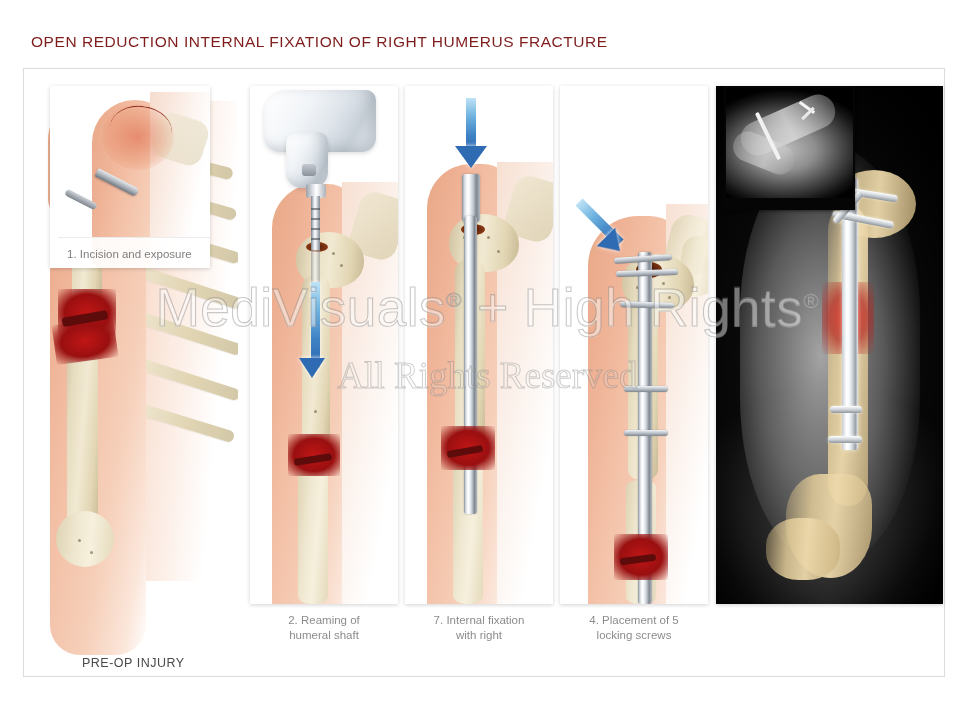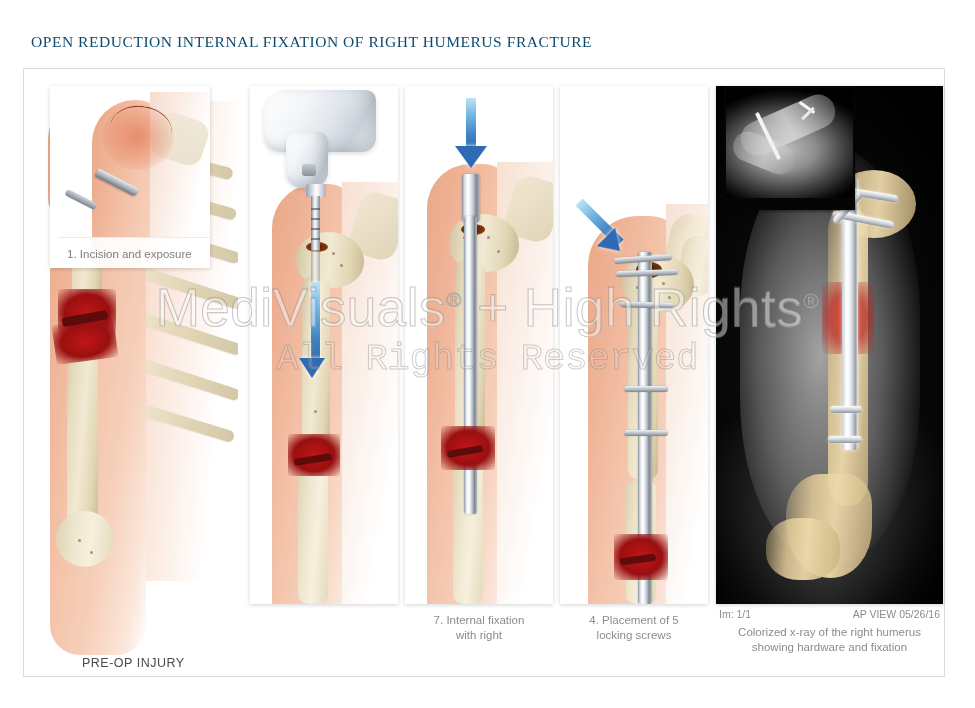--- a/index.html
+++ b/index.html
@@ -3,22 +3,22 @@
 <meta charset="utf-8">
 <style>
   html,body{margin:0;padding:0;background:#ffffff;}
   body{width:975px;height:708px;overflow:hidden;font-family:"Liberation Sans",sans-serif;}
 
   #stage{position:relative;width:975px;height:708px;background:#fff;}
 
   
   #title{
     position:absolute;left:31px;top:33px;width:860px;
-    font-size:15.5px;letter-spacing:.55px;color:#0c4a6e;
-    font-family:Liberation Serif, serif;white-space:nowrap;
+    font-size:15.5px;letter-spacing:.55px;color:#7f1d1d;
+    font-family:Liberation Sans, sans-serif;white-space:nowrap;
   }
 
   
   #frame{
     position:absolute;left:23px;top:68px;width:922px;height:609px;
     border:1px solid #dcdcdc;background:#fff;box-sizing:border-box;
   }
 
   
   .card{position:absolute;background:#fff;box-shadow:0 1px 4px rgba(0,0,0,.18);overflow:hidden;}
@@ -207,21 +207,21 @@
     margin-top:277px;font-size:53px;letter-spacing:.5px;font-family:"Liberation Sans",sans-serif;
     color:rgba(255,255,255,.16);-webkit-text-stroke:1.1px rgba(120,120,120,.40);
     text-shadow:0 1px 0 rgba(255,255,255,.35);white-space:nowrap;
   }
   #wm1 sup{font-size:21px;vertical-align:super;}
   #wm2{
     margin-top:5px;font-size:37px;font-family:"Liberation Sans",sans-serif;
     color:rgba(255,255,255,.15);-webkit-text-stroke:1.0px rgba(125,125,125,.38);white-space:nowrap;
   }
   #wm3{
-    margin-top:0;font-size:37px;font-family:Liberation Mono, monospace;
+    margin-top:16px;font-size:37px;font-family:Liberation Serif, serif;
     color:rgba(255,255,255,.15);-webkit-text-stroke:1.0px rgba(125,125,125,.38);white-space:nowrap;
   }
 </style>
 </head>
 <body>
 
 <div id="stage">
 
   <div id="title">OPEN REDUCTION INTERNAL FIXATION OF RIGHT HUMERUS FRACTURE</div>
 
@@ -362,20 +362,24 @@
       <div class="screw" style="left:56px;top:344px;width:44px;transform:rotate(0deg);"></div>
 
       <div class="arrow-shaft" style="left:6px;top:116px;width:10px;height:58px;transform:rotate(-45deg);transform-origin:50% 0%;"></div>
       <div class="arrow-head" style="left:32px;top:148px;border-left-width:13px;border-right-width:13px;border-top-width:20px;transform:rotate(-45deg);"></div>
 
       <div class="blood" style="position:absolute;left:46px;top:448px;width:54px;height:46px;"></div>
       <div style="position:absolute;left:52px;top:470px;width:36px;height:7px;background:#5d0b0b;transform:rotate(-8deg);border-radius:3px;"></div>
     </div>
   </div>
 
+  <div id="cap2" class="step-cap">
+    <div>2. Reaming of</div>
+    <div>humeral shaft</div>
+  </div>
   <div id="cap3" class="step-cap">
     <div>7. Internal fixation</div>
     <div>with right</div>
   </div>
   <div id="cap4" class="step-cap">
     <div>4. Placement of 5</div>
     <div>locking screws</div>
   </div>
 
   <div id="xraycard" class="card">
@@ -408,28 +412,20 @@
                     background:linear-gradient(90deg,rgba(190,190,190,.35),rgba(220,220,220,.6) 55%,rgba(170,170,170,.3));
                     transform:rotate(22deg);"></div>
         <div style="position:absolute;left:42px;top:24px;width:4px;height:52px;background:#f2f2f2;transform:rotate(-26deg);border-radius:2px;"></div>
         <div style="position:absolute;left:74px;top:20px;width:18px;height:3px;background:#f5f5f5;transform:rotate(36deg);"></div>
         <div style="position:absolute;left:76px;top:26px;width:16px;height:3px;background:#eaeaea;transform:rotate(-44deg);"></div>
         <div class="tn-text" style="left:4px;top:4px;"></div>
       </div>
     </div>
   </div>
 
-  <div id="xrfooter">
-    <div class="xr-meta" id="xr-im">Im: 1/1</div>
-    <div class="xr-meta" id="xr-view">AP VIEW 05/26/16</div>
-    <div id="xr-caption">
-      <div>Colorized x-ray of the right humerus</div>
-      <div>showing hardware and fixation</div>
-    </div>
-  </div>
 
   <div id="preop-label">PRE-OP INJURY</div>
 
   <div id="wm">
     <div id="wm1"><span>MediVisuals</span><sup>®</sup><span> + High Rights</span><sup>®</sup></div>
     <div id="wm3">All Rights Reserved</div>
   </div>
 
 </div>
 

